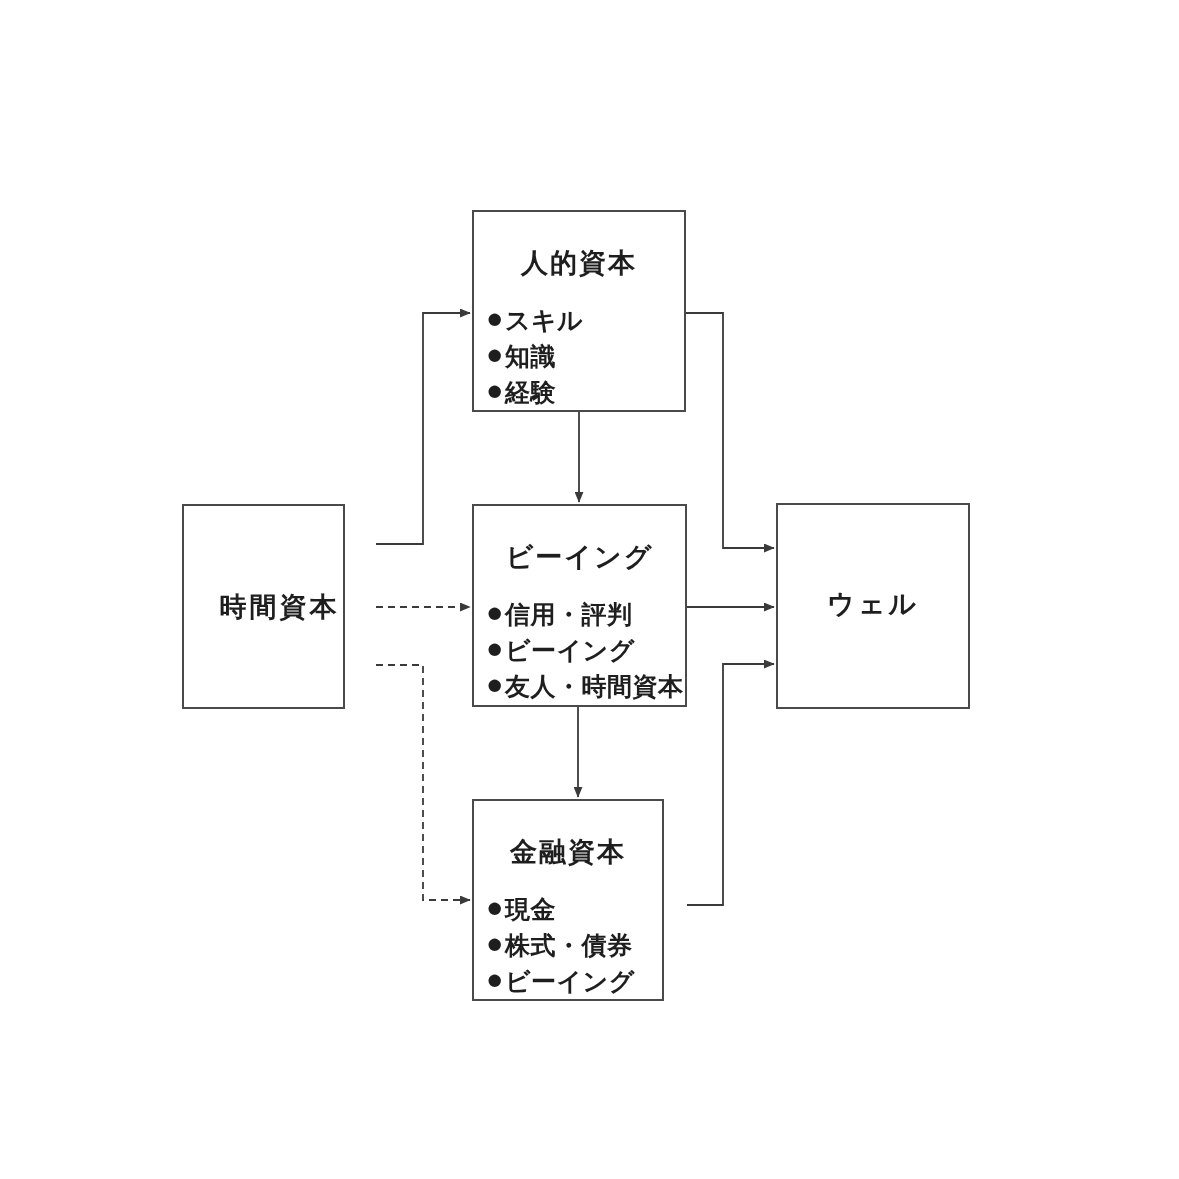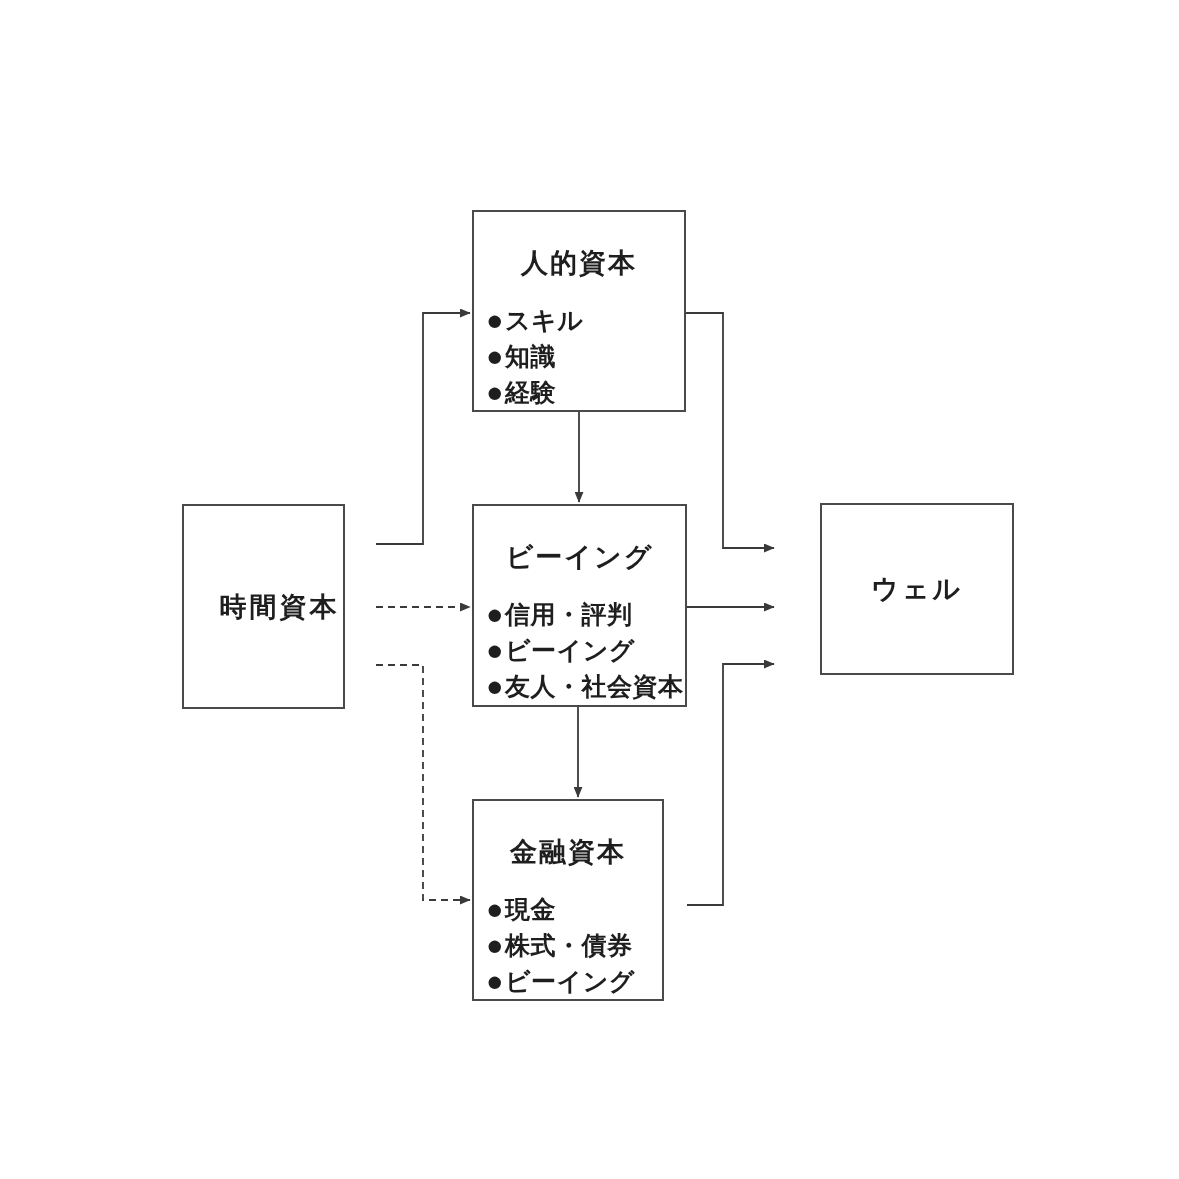--- a/index.html
+++ b/index.html
@@ -1,20 +1,20 @@
 <!DOCTYPE html>
 <html><head>
 <meta charset="utf-8">
 <style>
   html,body{margin:0;padding:0;background:#ffffff;}
   .canvas{
     position:relative;
     width:1179px;height:1179px;
     background:#ffffff;
-    font-family:Liberation Serif, serif;
+    font-family:Liberation Mono, monospace;
     color:#1e1e1e;
     overflow:hidden;
   }
   svg.connectors{position:absolute;left:0;top:0;}
   .edge{stroke:#3a3a3a;stroke-width:1.8;fill:none;}
   .edge.dashed{stroke-dasharray:7 5;}
   .node{
     position:absolute;
     border:2px solid #4a4a4a;
     background:#ffffff;
@@ -115,21 +115,21 @@
       <li>
         <span class="bullet">●</span>
         <span>信用・評判</span>
       </li>
       <li>
         <span class="bullet">●</span>
         <span>ビーイング</span>
       </li>
       <li>
         <span class="bullet">●</span>
-        <span>友人・社会資本</span>
+        <span>友人・時間資本</span>
       </li>
     </ul>
   </div>
 
   <div class="node capital" style="left:472px;top:799px;width:192px;height:202px;">
     <div class="title">金融資本</div>
     <ul class="items">
       <li>
         <span class="bullet">●</span>
         <span>現金</span>
@@ -142,19 +142,19 @@
         <span class="bullet">●</span>
         <span>ビーイング</span>
       </li>
     </ul>
   </div>
 
   <div class="node" style="left:182px;top:504px;width:163px;height:205px;padding-left:32px;">
     <div class="center-label">時間資本</div>
   </div>
 
-  <div class="node" style="left:776px;top:503px;width:194px;height:172px;margin-left:44px;">
+  <div class="node" style="left:776px;top:503px;width:194px;height:206px;">
     <div class="wb-label">
       <span>ウェル</span>
     </div>
   </div>
 
 </div>
 
 </body></html>

